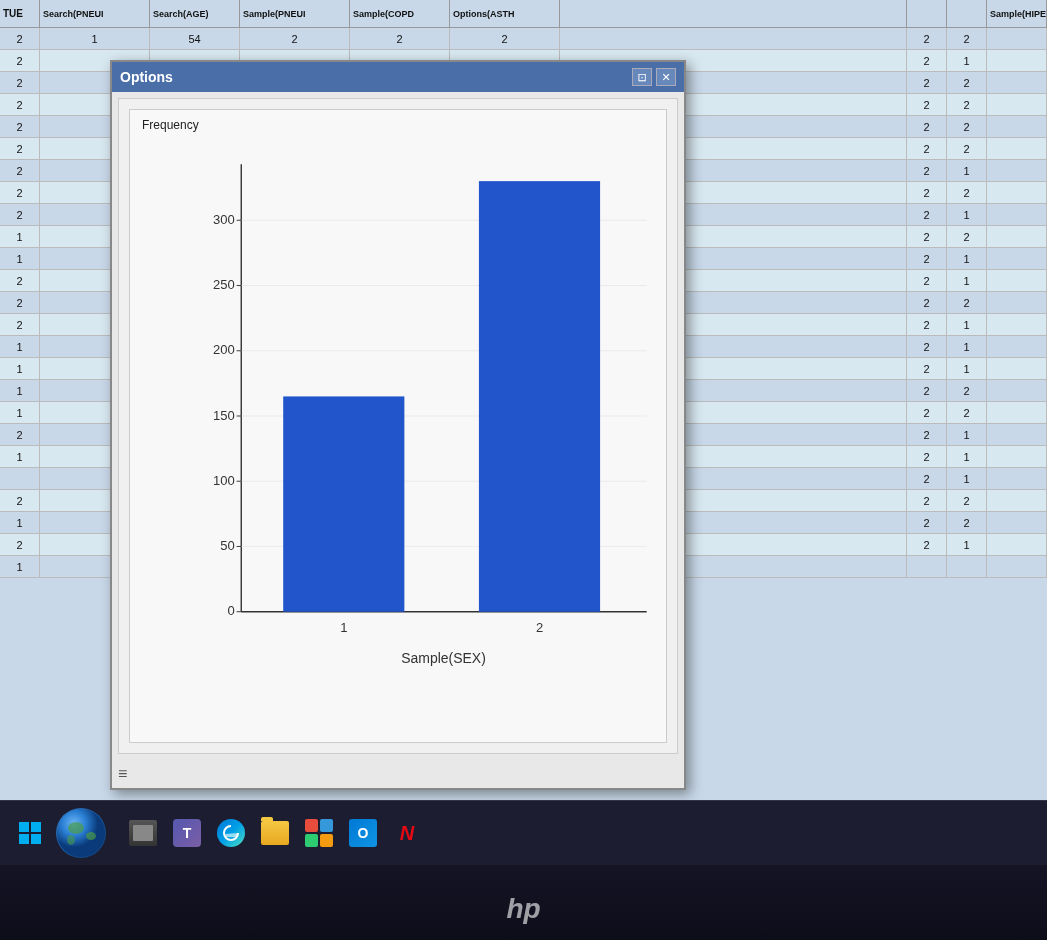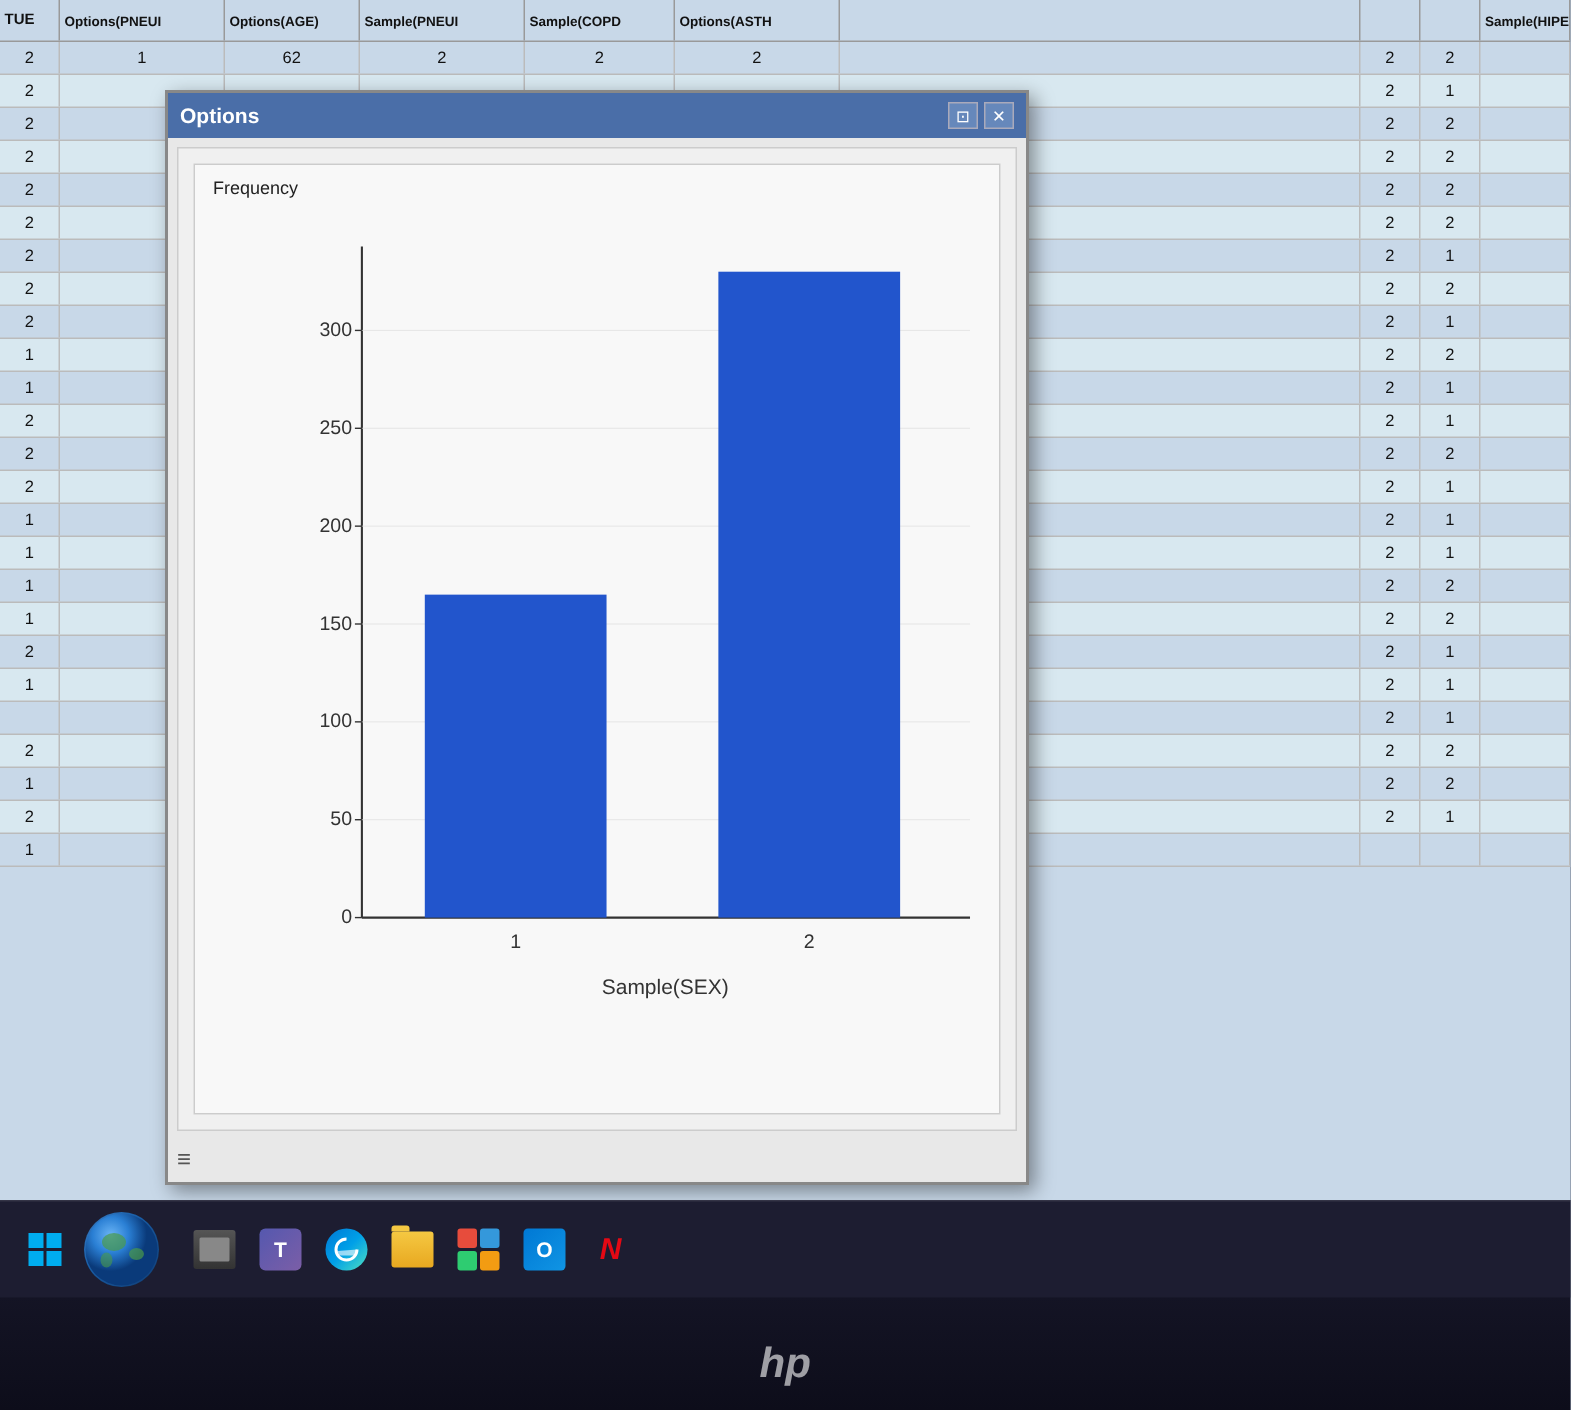--- a/index.html
+++ b/index.html
@@ -356,36 +356,36 @@
   </style>
 </head>
 <body>
 
 <div class="spreadsheet-bg">
 
   <div style="position:absolute;top:0;left:0;width:100%;height:800px;background:#c8d8e8;">
 
     <div style="display:flex;height:28px;background:#c8d8e8;border-bottom:1px solid #999;">
       <div class="header-cell" style="width:40px;">TUE</div>
-      <div class="header-cell" style="width:110px;font-size:9px;">Options(PNEUI</div>
-      <div class="header-cell" style="width:90px;font-size:9px;">Options(AGE)</div>
+      <div class="header-cell" style="width:110px;font-size:9px;">Search(PNEUI</div>
+      <div class="header-cell" style="width:90px;font-size:9px;">Search(AGE)</div>
       <div class="header-cell" style="width:110px;font-size:9px;">Sample(PNEUI</div>
       <div class="header-cell" style="width:100px;font-size:9px;">Sample(COPD</div>
       <div class="header-cell" style="width:110px;font-size:9px;">Options(ASTH</div>
       <div style="flex:1;border-right:1px solid #999;"></div>
       <div class="header-cell" style="width:40px;"></div>
       <div class="header-cell" style="width:40px;"></div>
       <div class="header-cell" style="width:60px;font-size:9px;">Sample(HIPEZ</div>
     </div>
 
     <div id="spreadsheet-rows">
     <div class="row">
           <div class="cell" style="width: 40px;">2</div>
           <div class="cell" style="width: 110px;">1</div>
-          <div class="cell" style="width: 90px;">62</div>
+          <div class="cell" style="width: 90px;">54</div>
           <div class="cell" style="width: 110px;">2</div>
           <div class="cell" style="width: 100px;">2</div>
           <div class="cell" style="width: 110px;">2</div>
           <div style="flex: 1 1 0%; border-right: 1px solid rgb(187, 187, 187);"></div>
           <div class="cell" style="width: 40px;">2</div>
           <div class="cell" style="width: 40px;">2</div>
           <div class="cell" style="width: 60px;"></div>
         </div>
         <div class="row">
           <div class="cell" style="width: 40px;">2</div>

